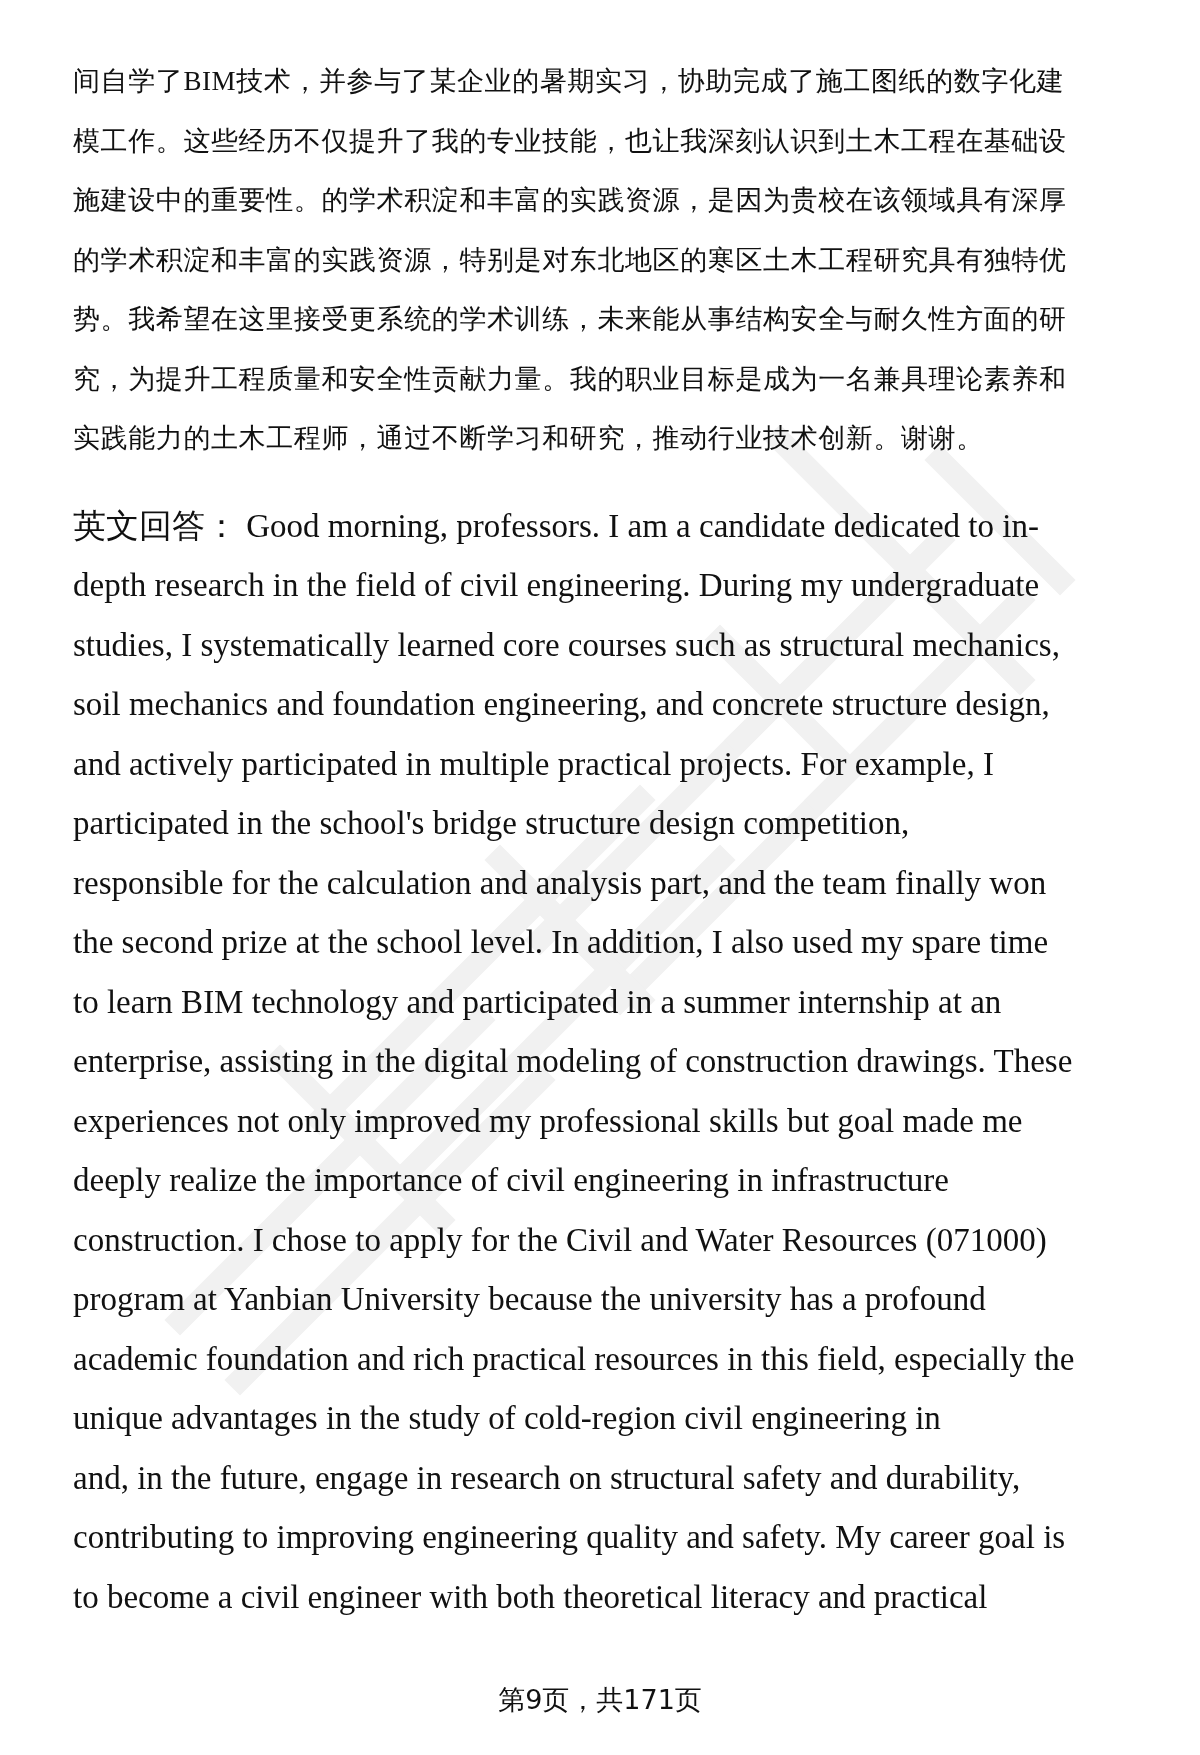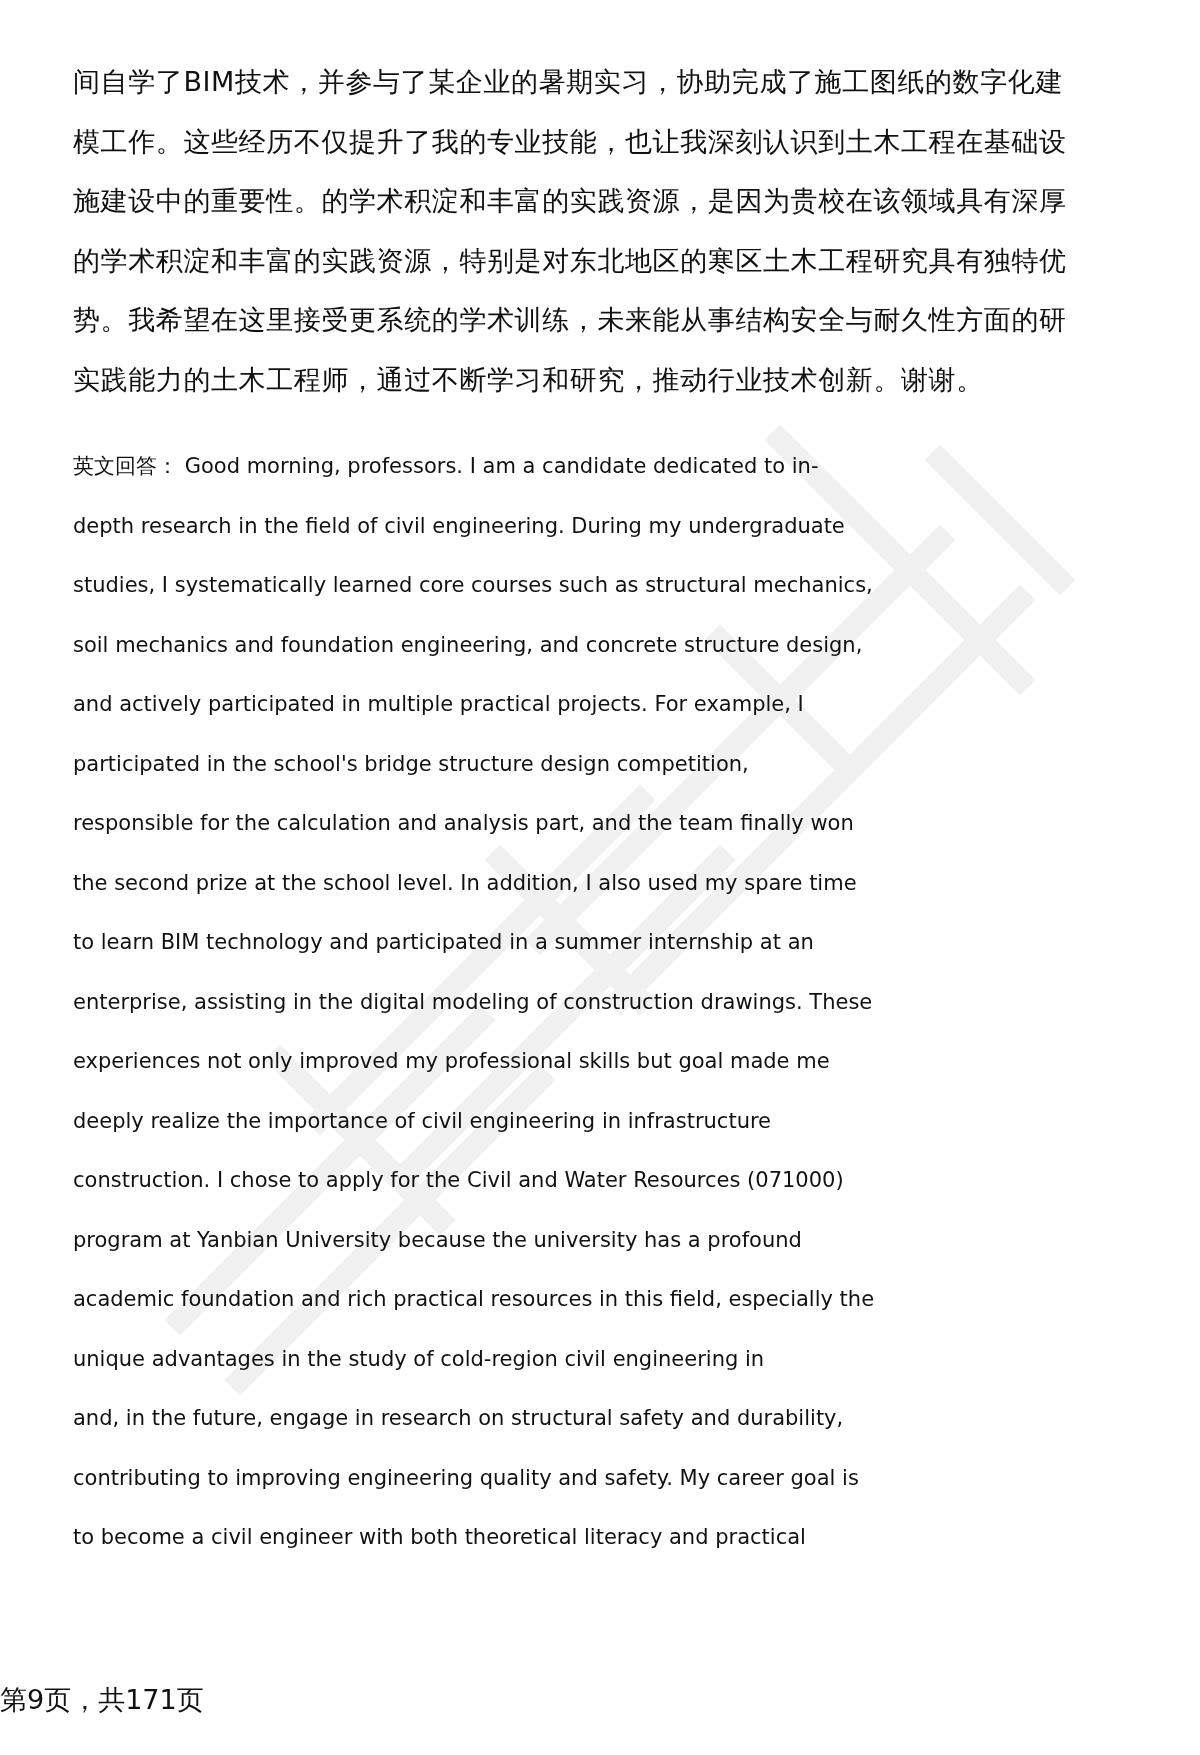--- a/index.html
+++ b/index.html
@@ -30,41 +30,42 @@
     height: 1000px;
     pointer-events: none;
     z-index: 0;
   }
   .content {
     position: absolute;
     left: 73px;
     top: 52px;
     width: 1070px;
     z-index: 1;
+    font-family: Liberation Serif, serif;
   }
   .line {
     height: 59.5px;
     line-height: 59.5px;
     white-space: nowrap;
-    font-size: 21px;
+    font-size: 33px;
     letter-spacing: 0px;
   }
   .line.cn {
     font-size: 27px;
     letter-spacing: 0.6px;
   }
   .gap {
     height: 28px;
   }
   .footer {
     position: absolute;
     left: 0;
     width: 1200px;
     top: 1680px;
-    text-align: left;
+    text-align: center;
     font-size: 27px;
     line-height: 40px;
     z-index: 1;
   }
 </style>
 </head>
 <body>
 
 <div class="page">
 
@@ -87,20 +88,21 @@
     </g>
   </svg>
 
   <div class="content">
     <div>
       <div class="line cn">间自学了BIM技术，并参与了某企业的暑期实习，协助完成了施工图纸的数字化建</div>
       <div class="line cn">模工作。这些经历不仅提升了我的专业技能，也让我深刻认识到土木工程在基础设</div>
       <div class="line cn">施建设中的重要性。的学术积淀和丰富的实践资源，是因为贵校在该领域具有深厚</div>
       <div class="line cn">的学术积淀和丰富的实践资源，特别是对东北地区的寒区土木工程研究具有独特优</div>
       <div class="line cn">势。我希望在这里接受更系统的学术训练，未来能从事结构安全与耐久性方面的研</div>
+      <div class="line cn">究，为提升工程质量和安全性贡献力量。我的职业目标是成为一名兼具理论素养和</div>
       <div class="line cn">实践能力的土木工程师，通过不断学习和研究，推动行业技术创新。谢谢。</div>
     </div>
 
     <div class="gap"></div>
 
     <div>
       <div class="line"><span class="cn">英文回答：</span><span> Good morning, professors. I am a candidate dedicated to in-</span></div>
       <div class="line">depth research in the field of civil engineering. During my undergraduate</div>
       <div class="line">studies, I systematically learned core courses such as structural mechanics,</div>
       <div class="line">soil mechanics and foundation engineering, and concrete structure design,</div>

